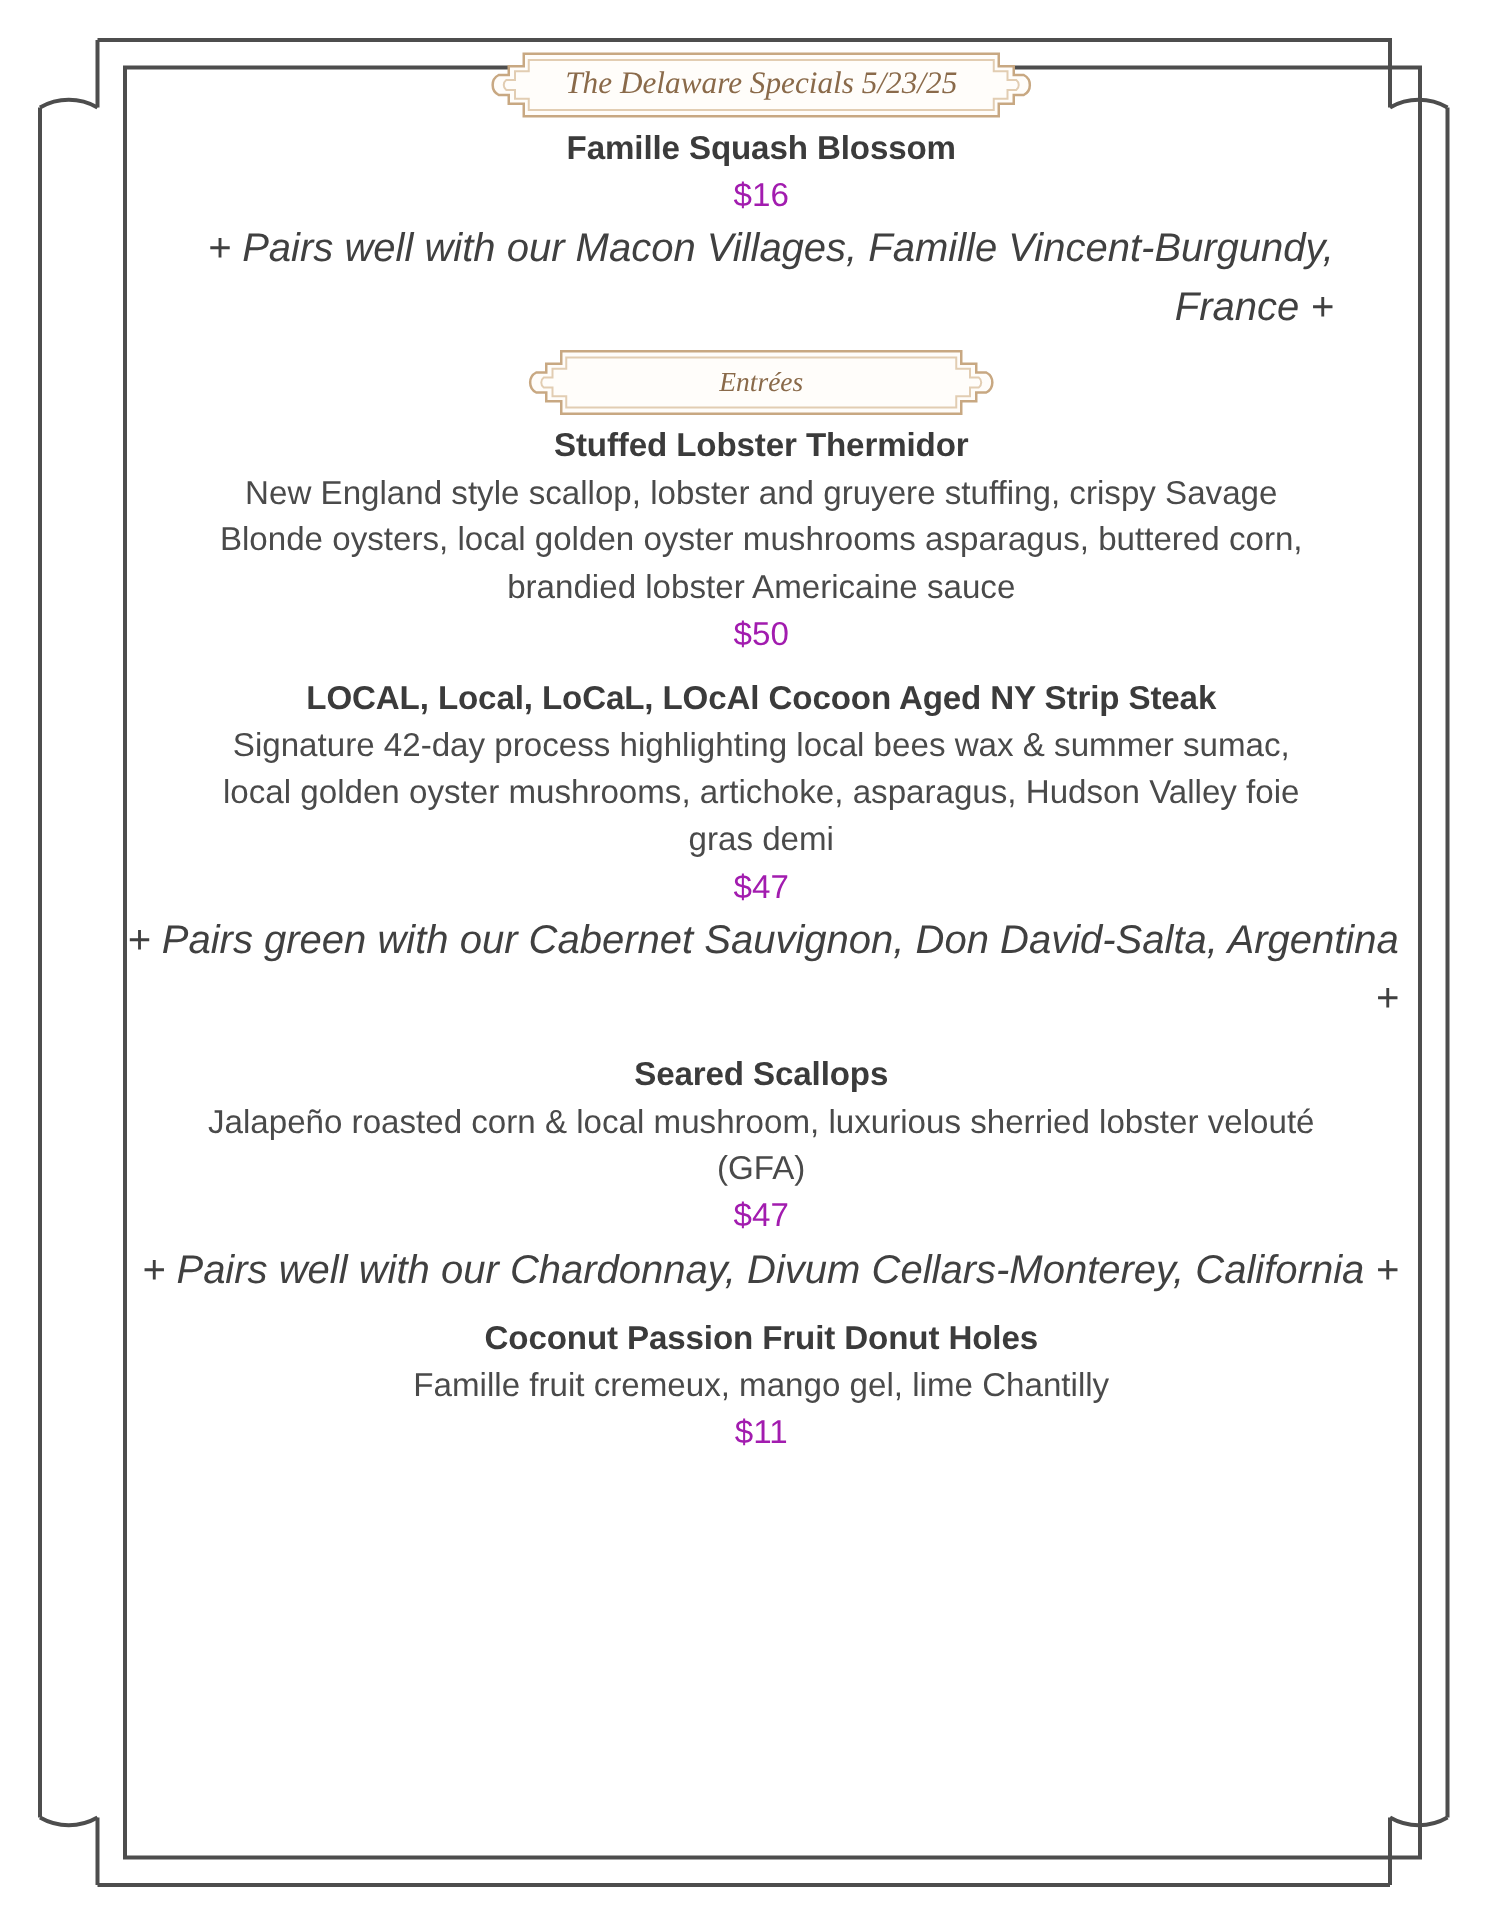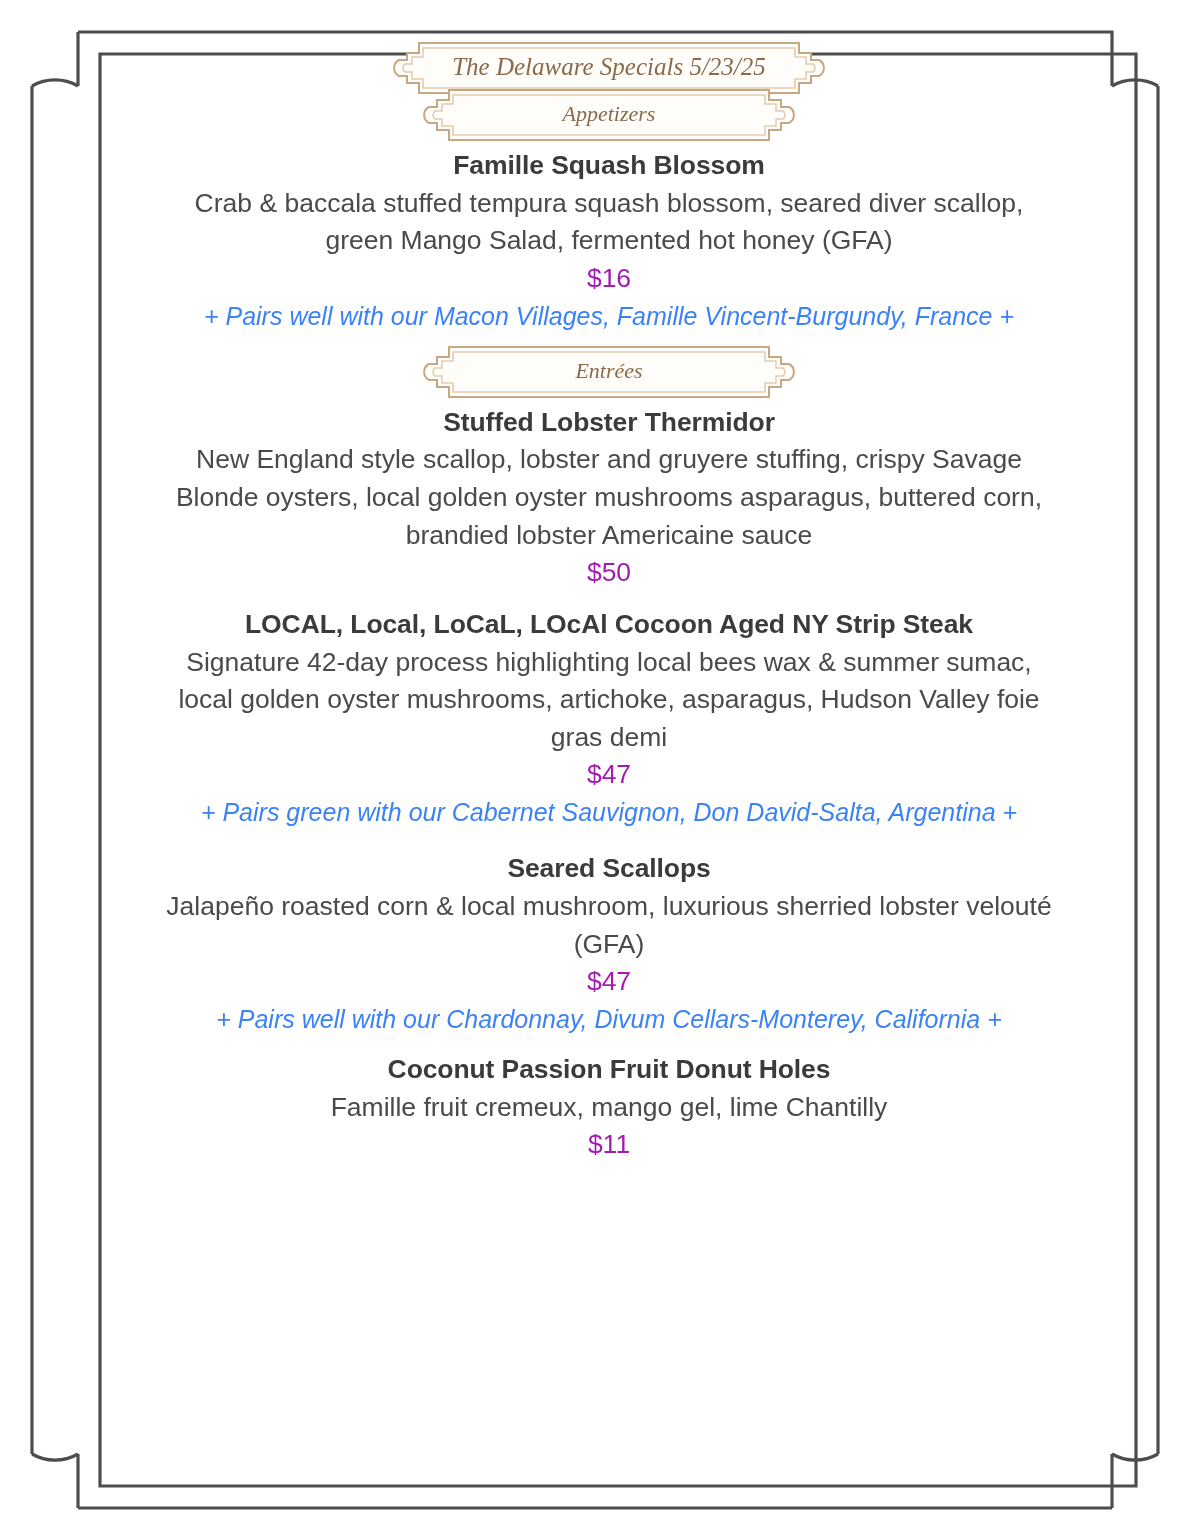--- a/index.html
+++ b/index.html
@@ -87,26 +87,27 @@
   }
 
   .dish-price {
     font-size: 26.5px;
     font-weight: 300;
     color: #a21caf;
     line-height: 1.42;
   }
 
   .dish-pairing {
-    font-size: 25px;
+    font-size: 32px;
     font-style: italic;
     font-weight: 300;
-    color: #3b82f6;
+    color: #404040;
     line-height: 1.45;
     padding: 0 55px;
+    text-align: right;
   }
 
   .pair-wide { padding: 0 62px; }
   .pair-xnarrow { padding: 0 10px; }
 
   .spacer-sm { height: 10px; }
   .spacer-md { height: 16px; }
 
   .section-gap-top { margin-top: 14px; }
 </style>
@@ -151,38 +152,24 @@
                    A 9 9 0 0 1 20 20 L 28 20 L 28 13 L 40 13 Z" fill="#fffdfa" stroke="#c8a882" stroke-width="2"></path>
 
           <path d="M 44 8 L 416 8 L 416 17 L 427 17 L 427 24 L 434 24
                    A 5 5 0 0 1 434 32 L 427 32 L 427 39 L 416 39 L 416 48
                    L 44 48 L 44 39 L 33 39 L 33 32 L 26 32
                    A 5 5 0 0 1 26 24 L 33 24 L 33 17 L 44 17 Z" fill="none" stroke="#e2cdb2" stroke-width="1.6"></path>
         </svg>
         <div class="banner-label">The Delaware Specials 5/23/25</div>
       </div>
 
-      <div class="banner-wrap section-banner" id="appetizers-banner">
-        <svg class="banner-svg" viewBox="0 0 400 56" width="400" height="56" preserveAspectRatio="none" aria-hidden="true">
-          <path d="M 40 3 L 360 3 L 360 13 L 372 13 L 372 20 L 380 20
-                   A 9 9 0 0 1 380 36 L 372 36 L 372 43 L 360 43 L 360 53
-                   L 40 53 L 40 43 L 28 43 L 28 36 L 20 36
-                   A 9 9 0 0 1 20 20 L 28 20 L 28 13 L 40 13 Z" fill="#fffdfa" stroke="#c8a882" stroke-width="2"></path>
-          <path d="M 44 8 L 356 8 L 356 17 L 367 17 L 367 24 L 374 24
-                   A 5 5 0 0 1 374 32 L 367 32 L 367 39 L 356 39 L 356 48
-                   L 44 48 L 44 39 L 33 39 L 33 32 L 26 32
-                   A 5 5 0 0 1 26 24 L 33 24 L 33 17 L 44 17 Z" fill="none" stroke="#e2cdb2" stroke-width="1.6"></path>
-        </svg>
-        <div class="banner-label">Appetizers</div>
-      </div>
     </div>
 
     <div class="dish">
       <div class="dish-name">Famille Squash Blossom</div>
-      <div class="dish-desc">Crab &amp; baccala stuffed tempura squash blossom, seared diver scallop, green Mango Salad, fermented hot honey (GFA)</div>
       <div class="dish-price">$16</div>
       <div class="dish-pairing pair-wide">+ Pairs well with our Macon Villages, Famille Vincent-Burgundy, France +</div>
     </div>
 
     <div class="spacer-sm"></div>
 
     <div class="banner-wrap section-banner" id="entrees-banner">
       <svg class="banner-svg" viewBox="0 0 400 56" width="400" height="56" preserveAspectRatio="none" aria-hidden="true">
         <path d="M 40 3 L 360 3 L 360 13 L 372 13 L 372 20 L 380 20
                  A 9 9 0 0 1 380 36 L 372 36 L 372 43 L 360 43 L 360 53

